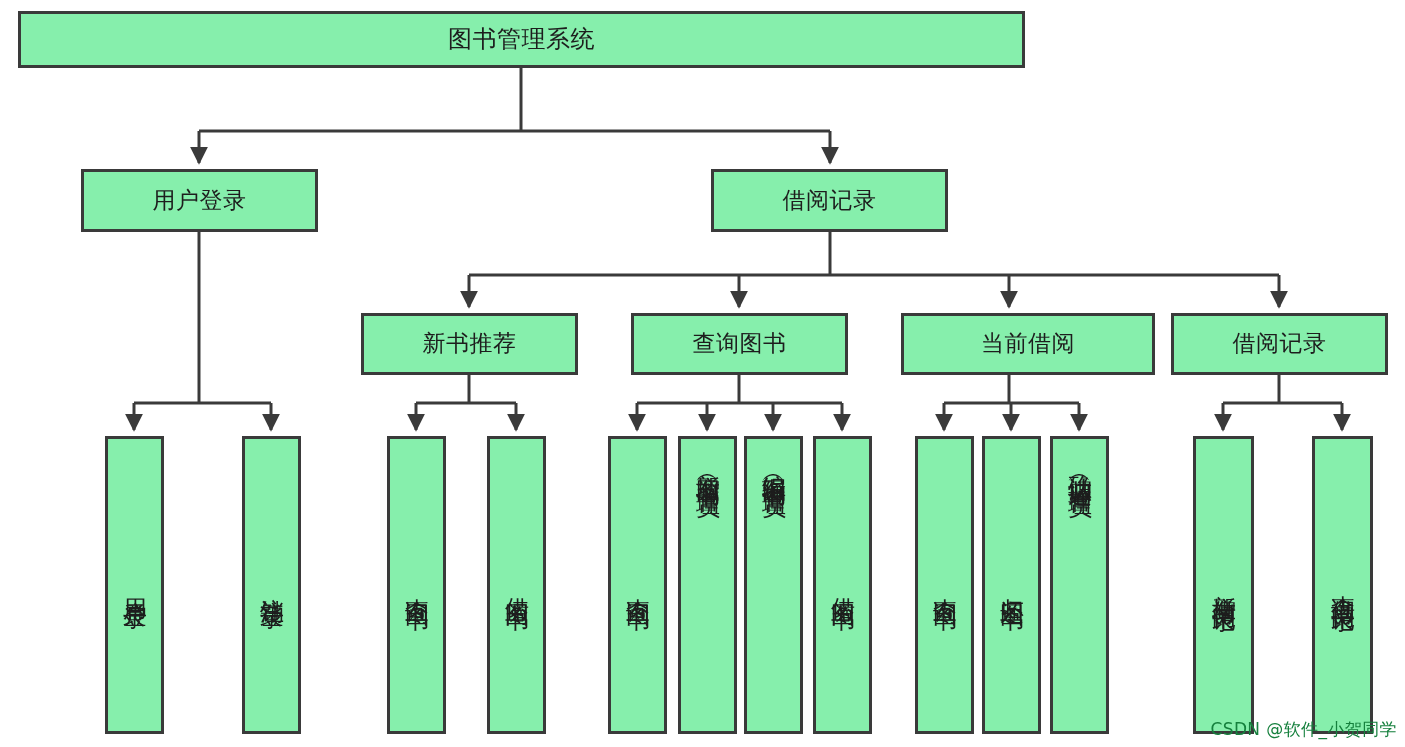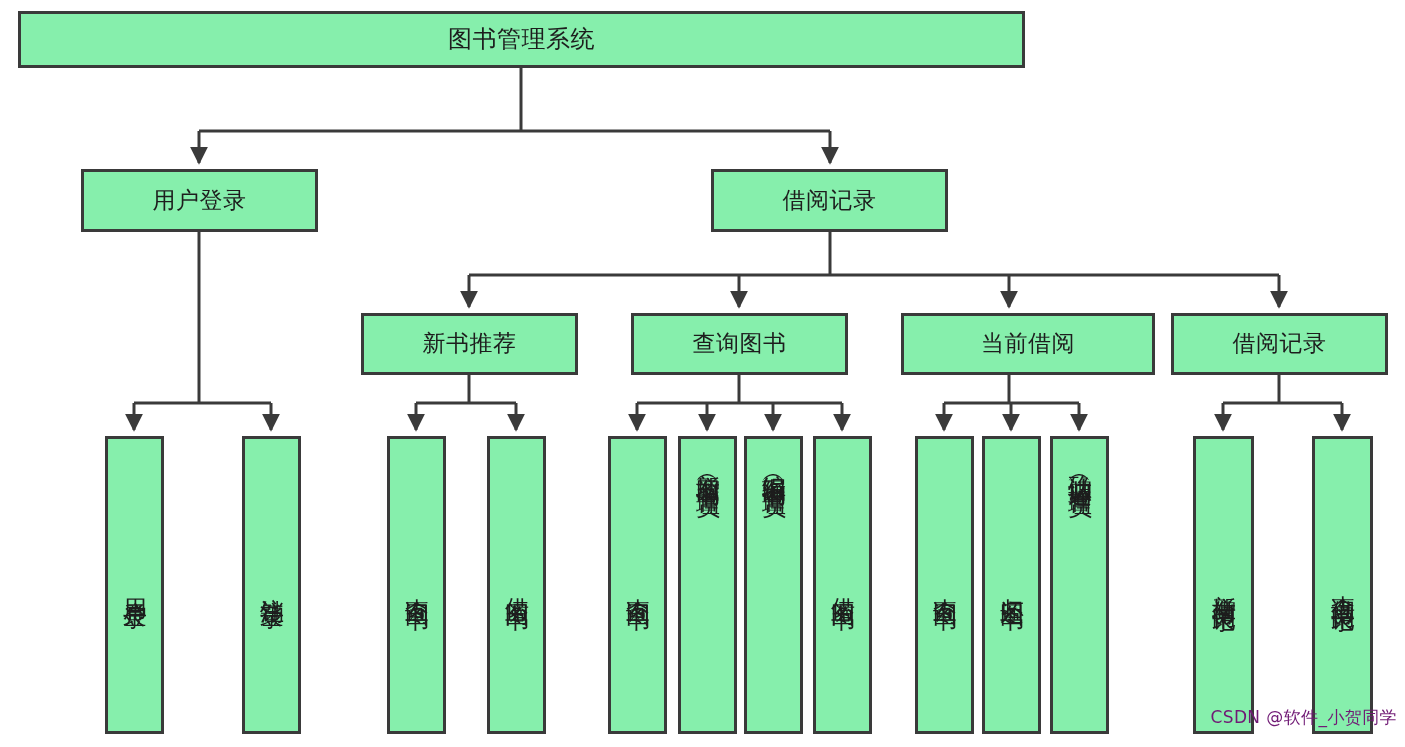--- a/index.html
+++ b/index.html
@@ -62,23 +62,23 @@
     letter-spacing: 3px;
     white-space: nowrap;
   }
   .node.vert.centered {
     align-items: center;
     padding-top: 0;
   }
   #watermark {
     position: absolute;
     right: 8px;
-    bottom: 18px;
+    bottom: 6px;
     font-size: 17px;
-    color: #701a75;
+    color: #15803d;
     letter-spacing: 0.4px;
     z-index: 5;
     white-space: nowrap;
   }
 </style>
 </head>
 <body>
 
 <div id="canvas">
 

